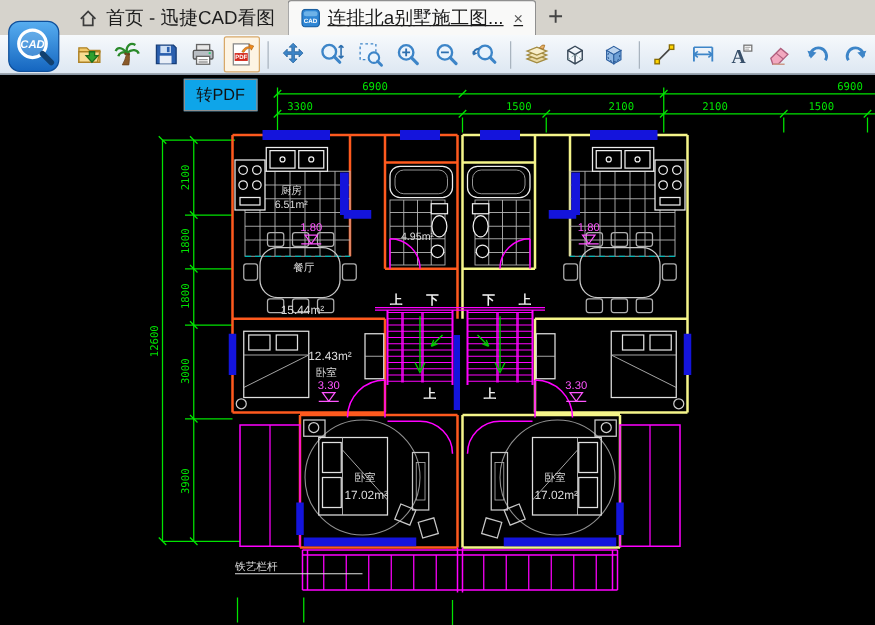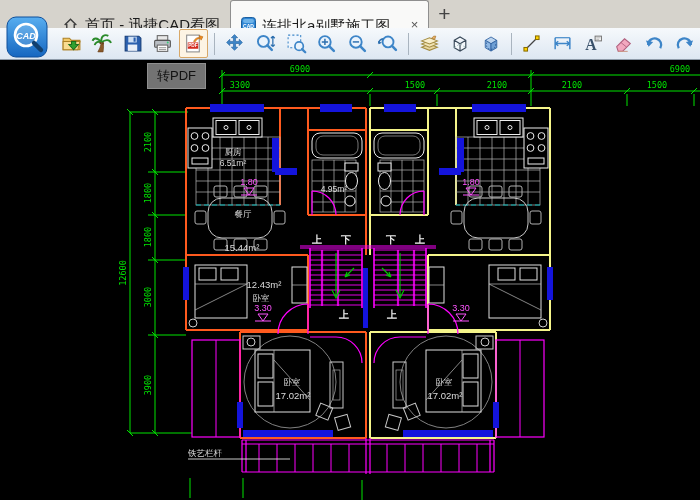--- a/index.html
+++ b/index.html
@@ -2,39 +2,39 @@
 <html><head>
 <meta charset="utf-8">
 <style>
   html,body{margin:0;padding:0;width:700px;height:500px;overflow:hidden;
     font-family:"Liberation Sans",sans-serif;background:#000;}
   #win{position:relative;width:700px;height:500px;background:#000;}
   
   #tabbar{position:absolute;left:0;top:0;width:700px;height:28px;
     background:#d6d3cc;border-bottom:1px solid #b9b6af;display:flex;align-items:stretch;}
   #logo{position:absolute;left:6px;top:16px;width:42px;height:42px;z-index:9;}
-  .tab{display:flex;gap:6px;padding:16px 10px;font-size:15px;color:#1c1c1c;
+  .tab{display:flex;align-items:center;gap:6px;padding:0 10px;font-size:15px;color:#1c1c1c;
     white-space:nowrap;cursor:default;}
   .tab.home{margin-left:52px;}
   .tab.active{background:#f9f9f8;border-left:1px solid #8f8f8f;border-right:1px solid #8f8f8f;
     border-top:1px solid #8f8f8f;border-radius:3px 3px 0 0;text-decoration:underline;}
   .tab .close{color:#555;font-size:13px;margin-left:2px;}
   #newtab{display:flex;align-items:center;justify-content:center;width:30px;font-size:21px;
     color:#444;cursor:default;}
   
   #toolbar{position:absolute;left:0;top:28px;width:700px;height:32px;
     background:linear-gradient(#f6f9fc,#dde7f2);border-bottom:1px solid #8d9aa8;
     display:flex;align-items:center;padding-left:56px;box-sizing:border-box;}
   .tb-btn{width:27px;height:27px;display:flex;align-items:center;justify-content:center;
     margin:0 1px;border:1px solid transparent;border-radius:2px;}
   .tb-btn.active{background:#fdf4e4;border:1px solid #d8a868;}
   .tb-sep{width:1px;height:22px;background:#a9b4bf;margin:0 5px;}
   
   #canvas{position:absolute;left:0;top:60px;width:700px;height:440px;background:#000;}
-  #tooltip{position:absolute;left:147px;top:3px;background:#737373;border:1px solid #8f8f8f;
+  #tooltip{position:absolute;left:147px;top:3px;background:#0ea5e9;border:1px solid #8f8f8f;
     padding:3px 9px;font-size:13px;color:#111;box-shadow:2px 2px 3px rgba(0,0,0,.55);z-index:5;}
   
   .t-g{fill:#00e400;font:8.5px "DejaVu Sans Mono",monospace;}
   .t-w{fill:#dcdcdc;font:8.5px "Liberation Sans",sans-serif;}
   .t-w2{fill:#dcdcdc;font:9.5px "Liberation Sans",sans-serif;}
   .t-m{fill:#ff55ff;font:9px "Liberation Sans",sans-serif;}
   .t-ud{fill:#eee;font:bold 10px "Liberation Sans",sans-serif;}
   text{user-select:none;}
 </style>
 </head>

